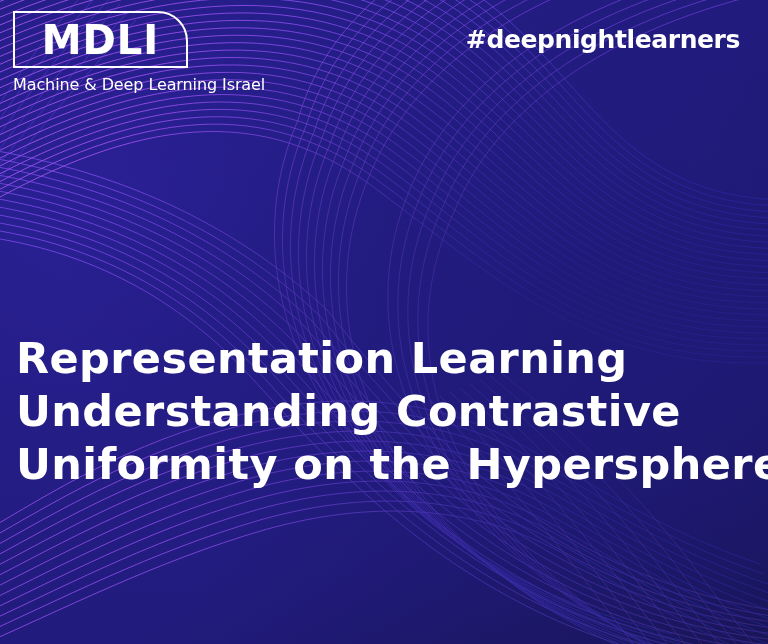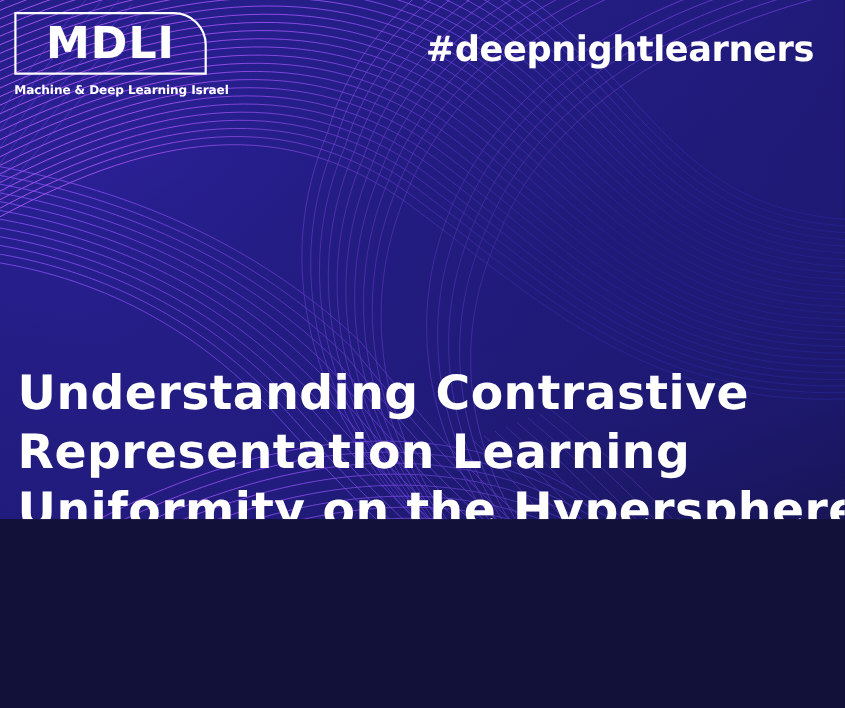--- a/index.html
+++ b/index.html
@@ -1,20 +1,20 @@
 <!DOCTYPE html>
 <html><head>
 <meta charset="utf-8">
 <style>
   html,body{margin:0;padding:0;background:#12113a;}
   *{box-sizing:border-box;}
 
   .banner{
     position:relative;
-    width:768px;height:472px;
+    width:768px;height:644px;
     overflow:hidden;
     background:
       radial-gradient(120% 90% at 18% 30%, #2a2096 0%, #241d85 45%, #1f1a78 100%);
     font-family:"DejaVu Sans","Liberation Sans",sans-serif;
     padding-left:21px;
     -webkit-font-smoothing:antialiased;
   }
 
   
   .artwork{
@@ -46,31 +46,31 @@
     font-size:40px;
     font-weight:700;
     letter-spacing:1px;
     line-height:1;
     font-family:"DejaVu Sans","Liberation Sans",sans-serif;
     text-shadow:0 0 1px rgba(255,255,255,.5);
   }
   .logo-tagline{
     margin-top:7px;
     color:#ffffff;
-    font-size:11px;
-    font-weight:700;
+    font-size:16px;
+    font-weight:400;
     letter-spacing:-0.1px;
     white-space:nowrap;
   }
 
   
   .hashtag{
     position:absolute;right:28px;top:25px;
     color:#ffffff;
-    font-size:32px;
+    font-size:25px;
     font-weight:700;
     letter-spacing:-0.4px;
     white-space:nowrap;
   }
 
   
   .title{
     position:absolute;
     left:16px;
     top:332px;
@@ -226,18 +226,18 @@
   <div class="logo">
     <div class="logo-box">
       <span class="logo-mark">MDLI</span>
     </div>
     <div class="logo-tagline">Machine &amp; Deep Learning Israel</div>
   </div>
 
   <div class="hashtag">#deepnightlearners</div>
 
   <div class="title">
+    <div class="title-line">Representation Learning</div>
     <div class="title-line">Understanding Contrastive</div>
-    <div class="title-line">Representation Learning</div>
     <div class="title-line">Uniformity on the Hypersphere</div>
   </div>
 
 </div>
 
 </body></html>

